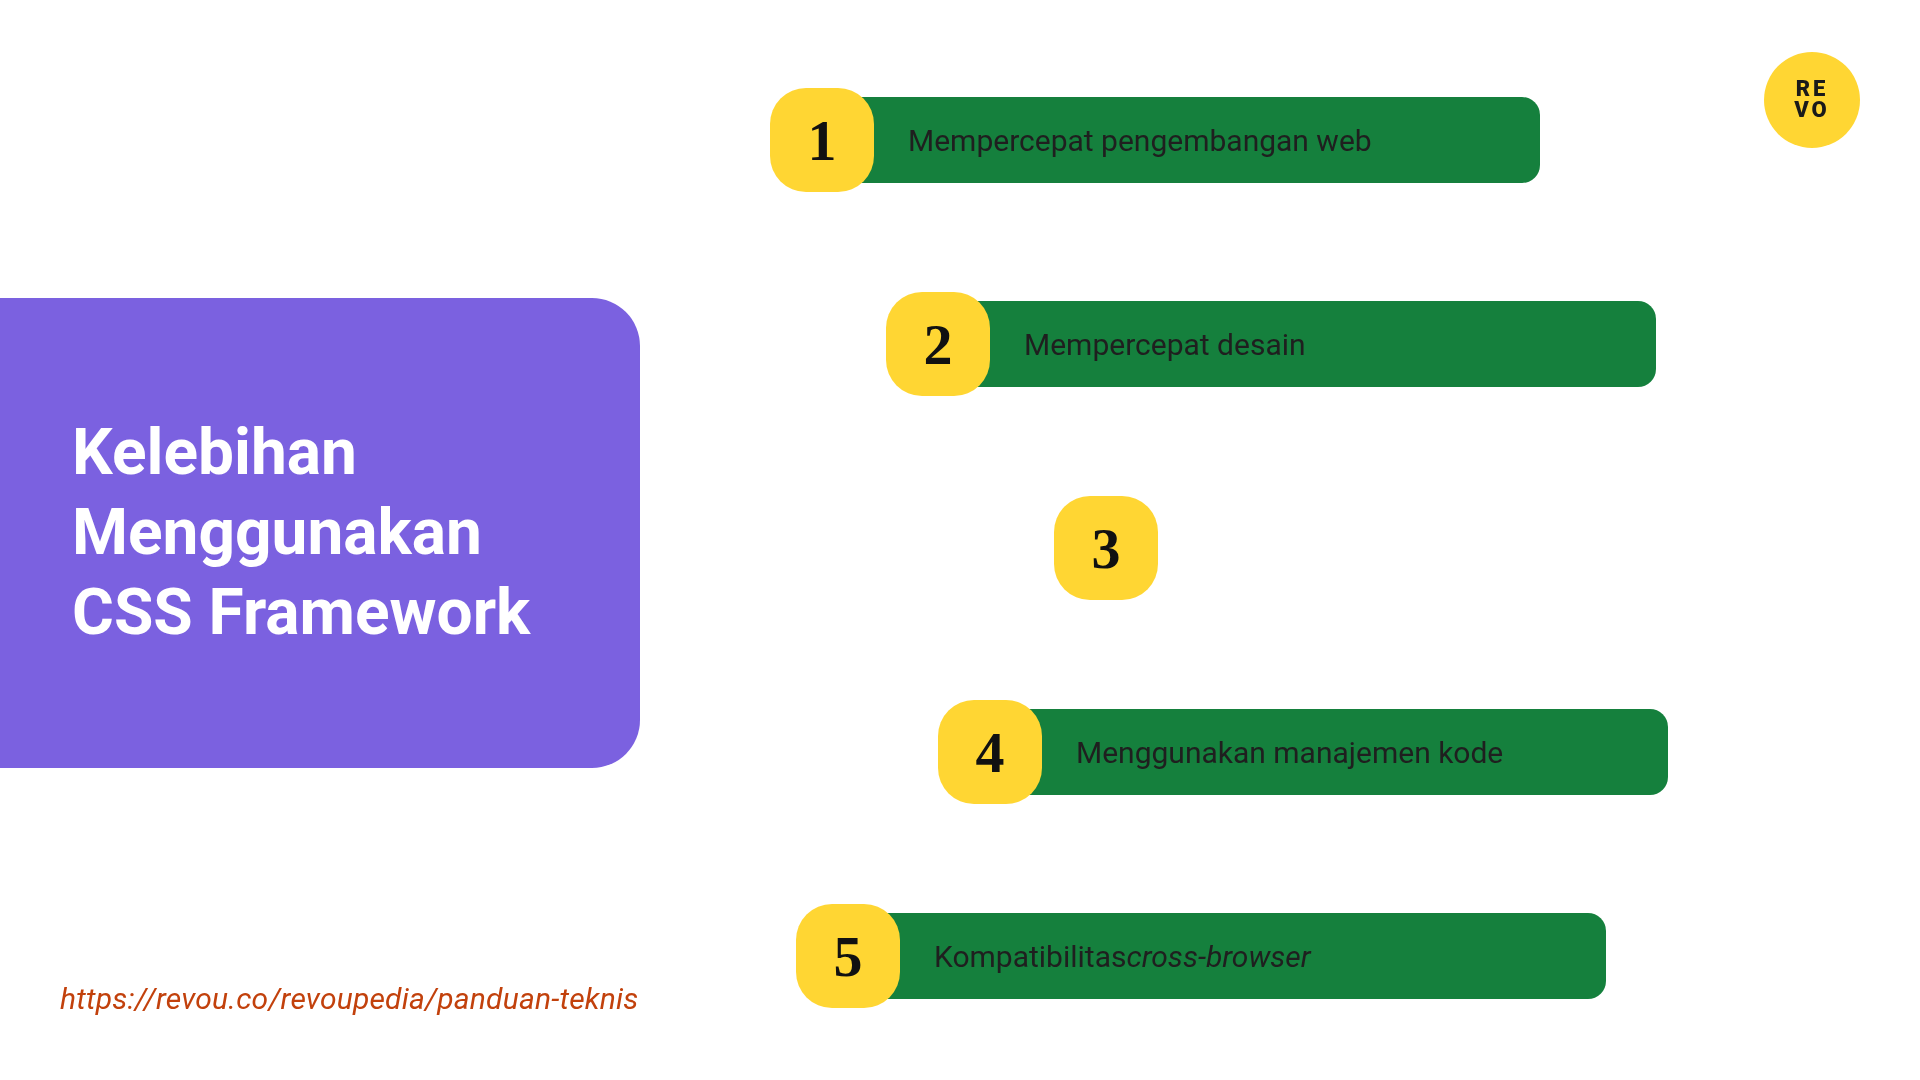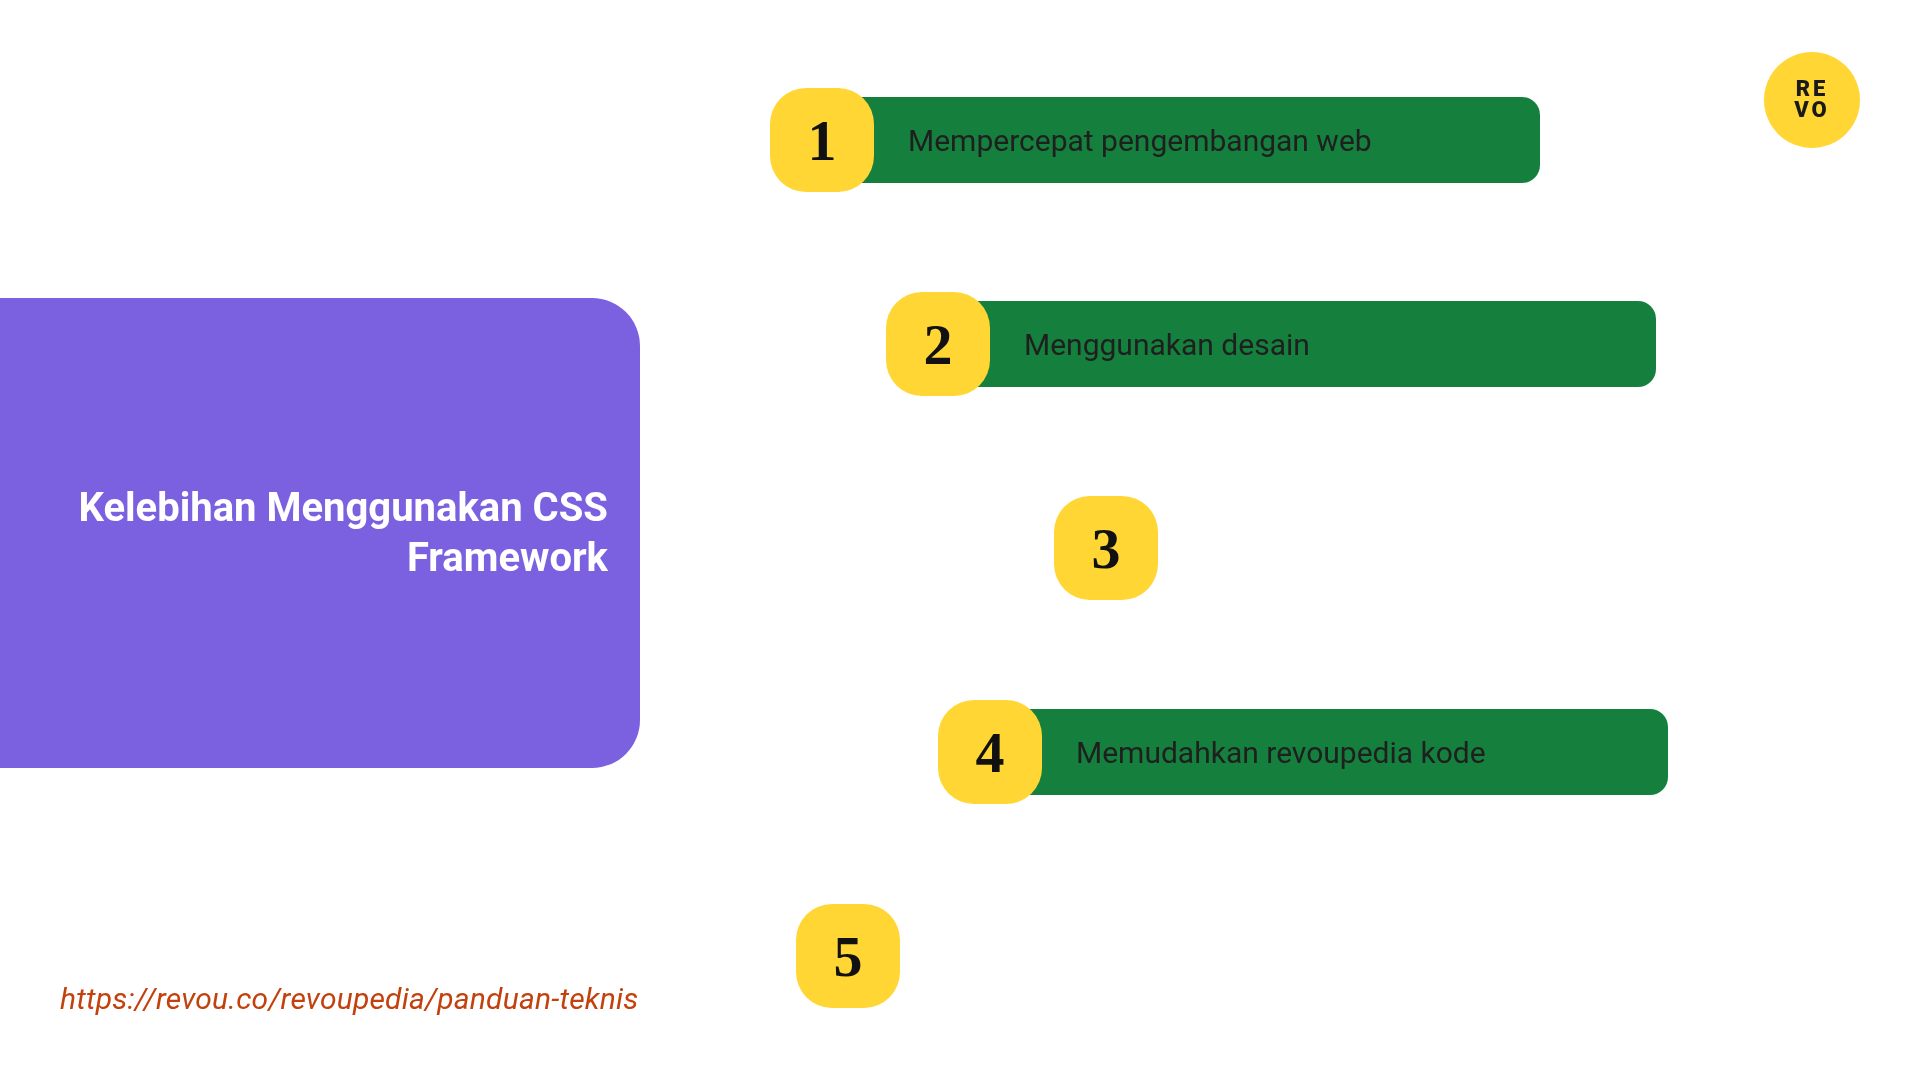--- a/index.html
+++ b/index.html
@@ -37,25 +37,24 @@
     width: 640px;
     height: 470px;
     background: #7b61e0;
     border-radius: 0 48px 48px 0;
     display: flex;
     align-items: center;
   }
   .title-text {
     color: #ffffff;
     font-weight: 700;
-    font-size: 40px;
+    font-size: 64px;
     line-height: 1.25;
     padding-left: 72px;
     padding-right: 32px;
-    text-align: right;
   }
   .footer-url {
     position: absolute;
     left: 60px;
     bottom: 64px;
     font-style: italic;
     font-size: 30px;
     color: #c2410c;
     letter-spacing: 0.2px;
   }
@@ -116,27 +115,28 @@
   <div class="title-text">Kelebihan Menggunakan CSS Framework</div>
 </div>
 
 <div class="list" id="list">
     <div class="item" style="left: 770px; top: 0px;">
       <div class="badge">1</div>
       <div class="bar" style="width: 720px;">Mempercepat pengembangan web</div>
     </div>
     <div class="item" style="left: 886px; top: 204px;">
       <div class="badge">2</div>
-      <div class="bar" style="width: 720px;">Menggunakan desain</div>
+      <div class="bar" style="width: 720px;">Mempercepat desain</div>
     </div>
     <div class="item" style="left: 1054px; top: 408px;">
       <div class="badge">3</div>
     </div>
     <div class="item" style="left: 938px; top: 612px;">
       <div class="badge">4</div>
-      <div class="bar" style="width: 680px;">Memudahkan revoupedia kode</div>
+      <div class="bar" style="width: 680px;">Menggunakan manajemen kode</div>
     </div>
     <div class="item" style="left: 796px; top: 816px;">
       <div class="badge">5</div>
+      <div class="bar" style="width: 760px;">Kompatibilitas <em>cross-browser</em></div>
     </div>
   </div>
 
 <div class="footer-url">https://revou.co/revoupedia/panduan-teknis</div>
 
 </body></html>

